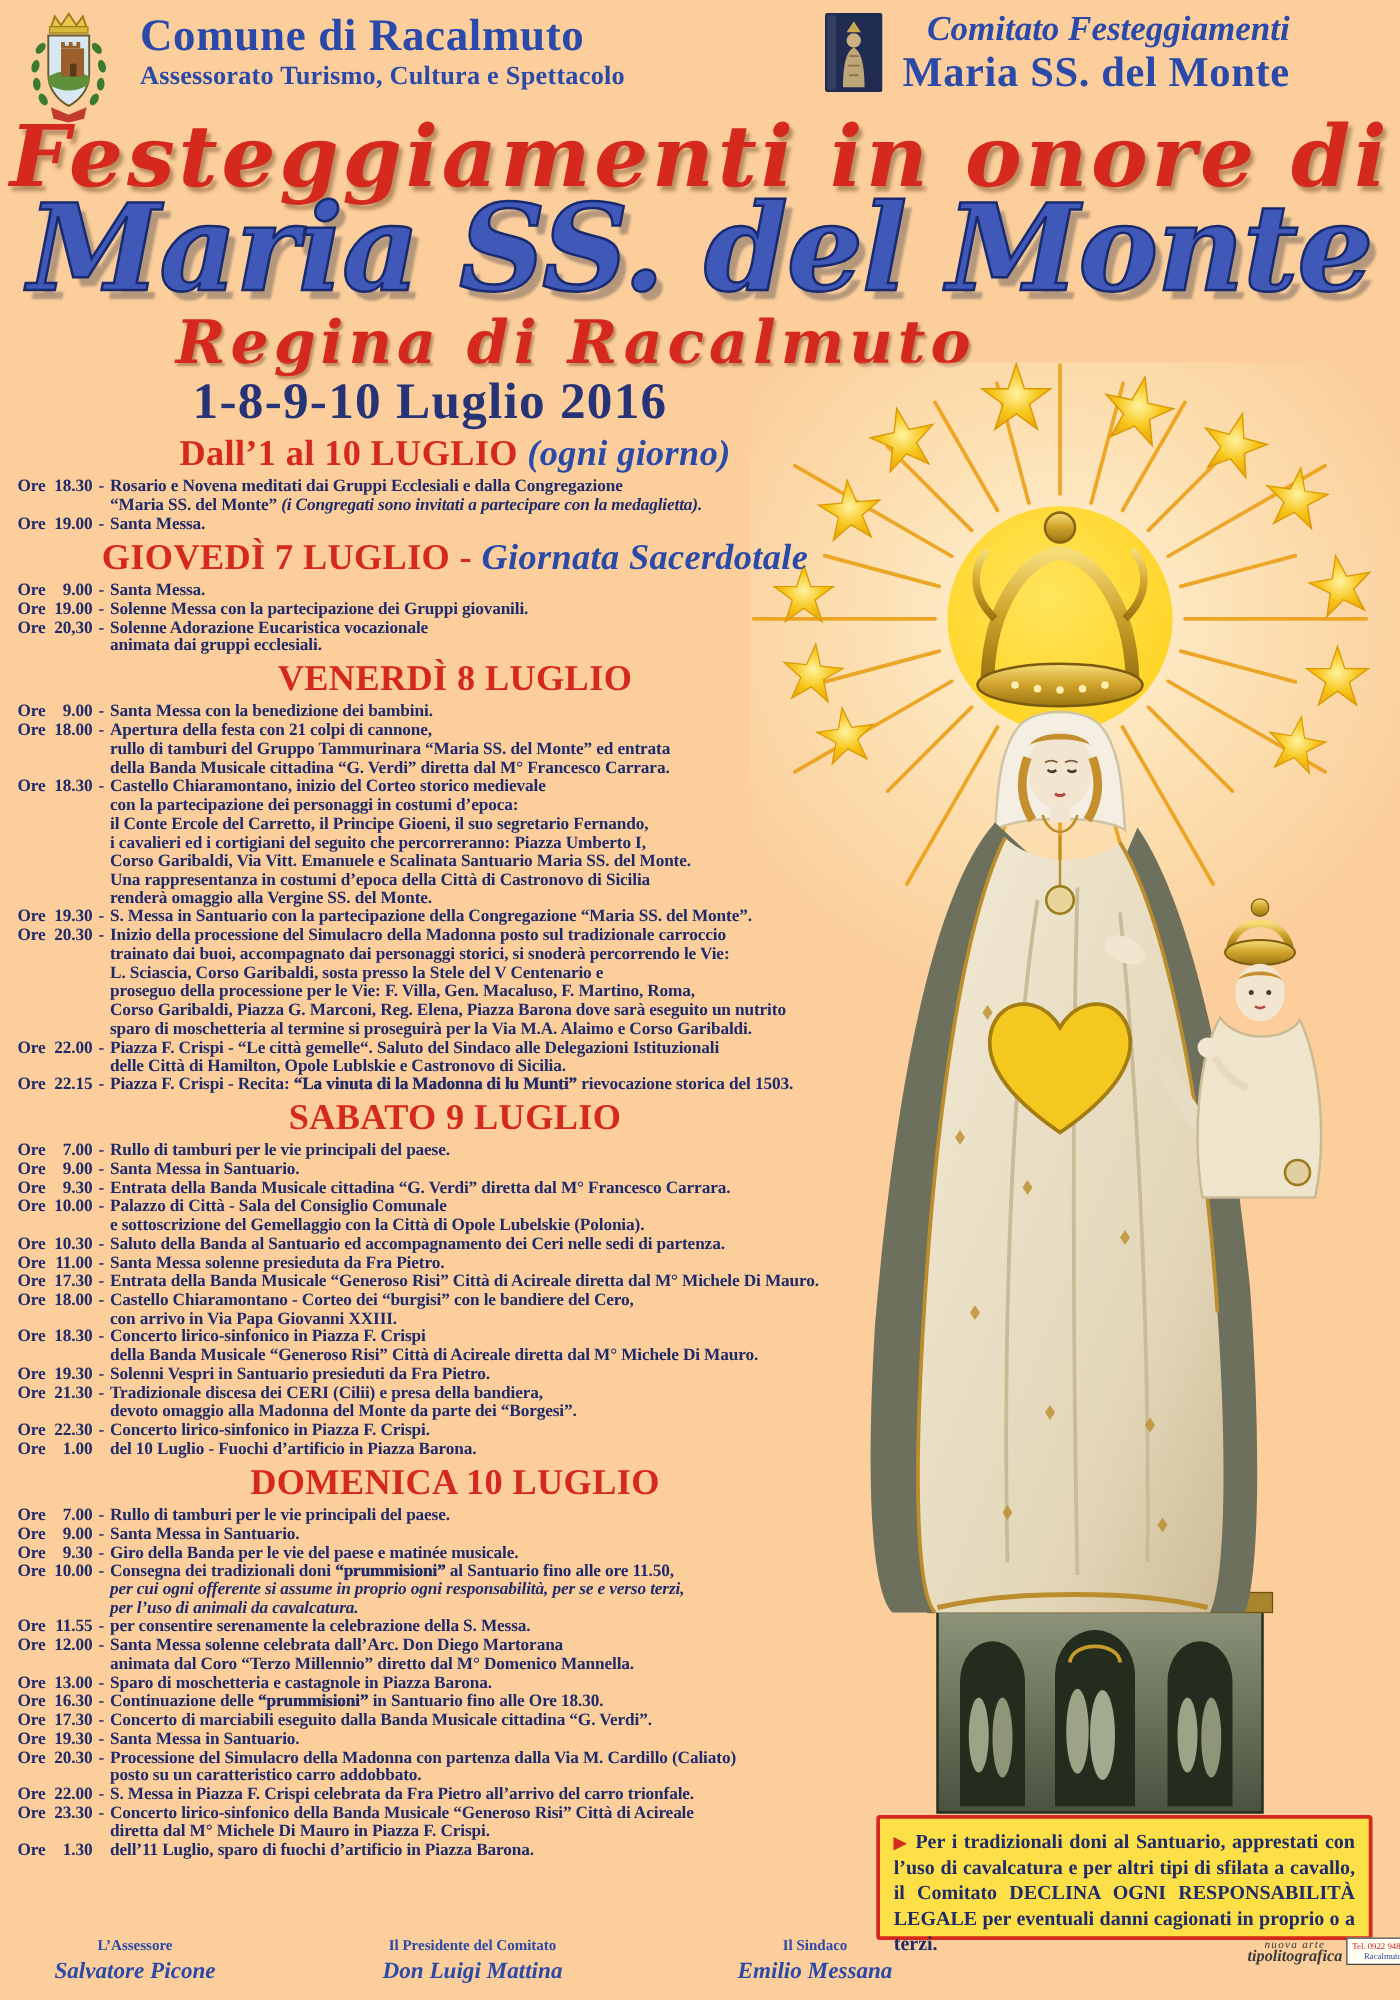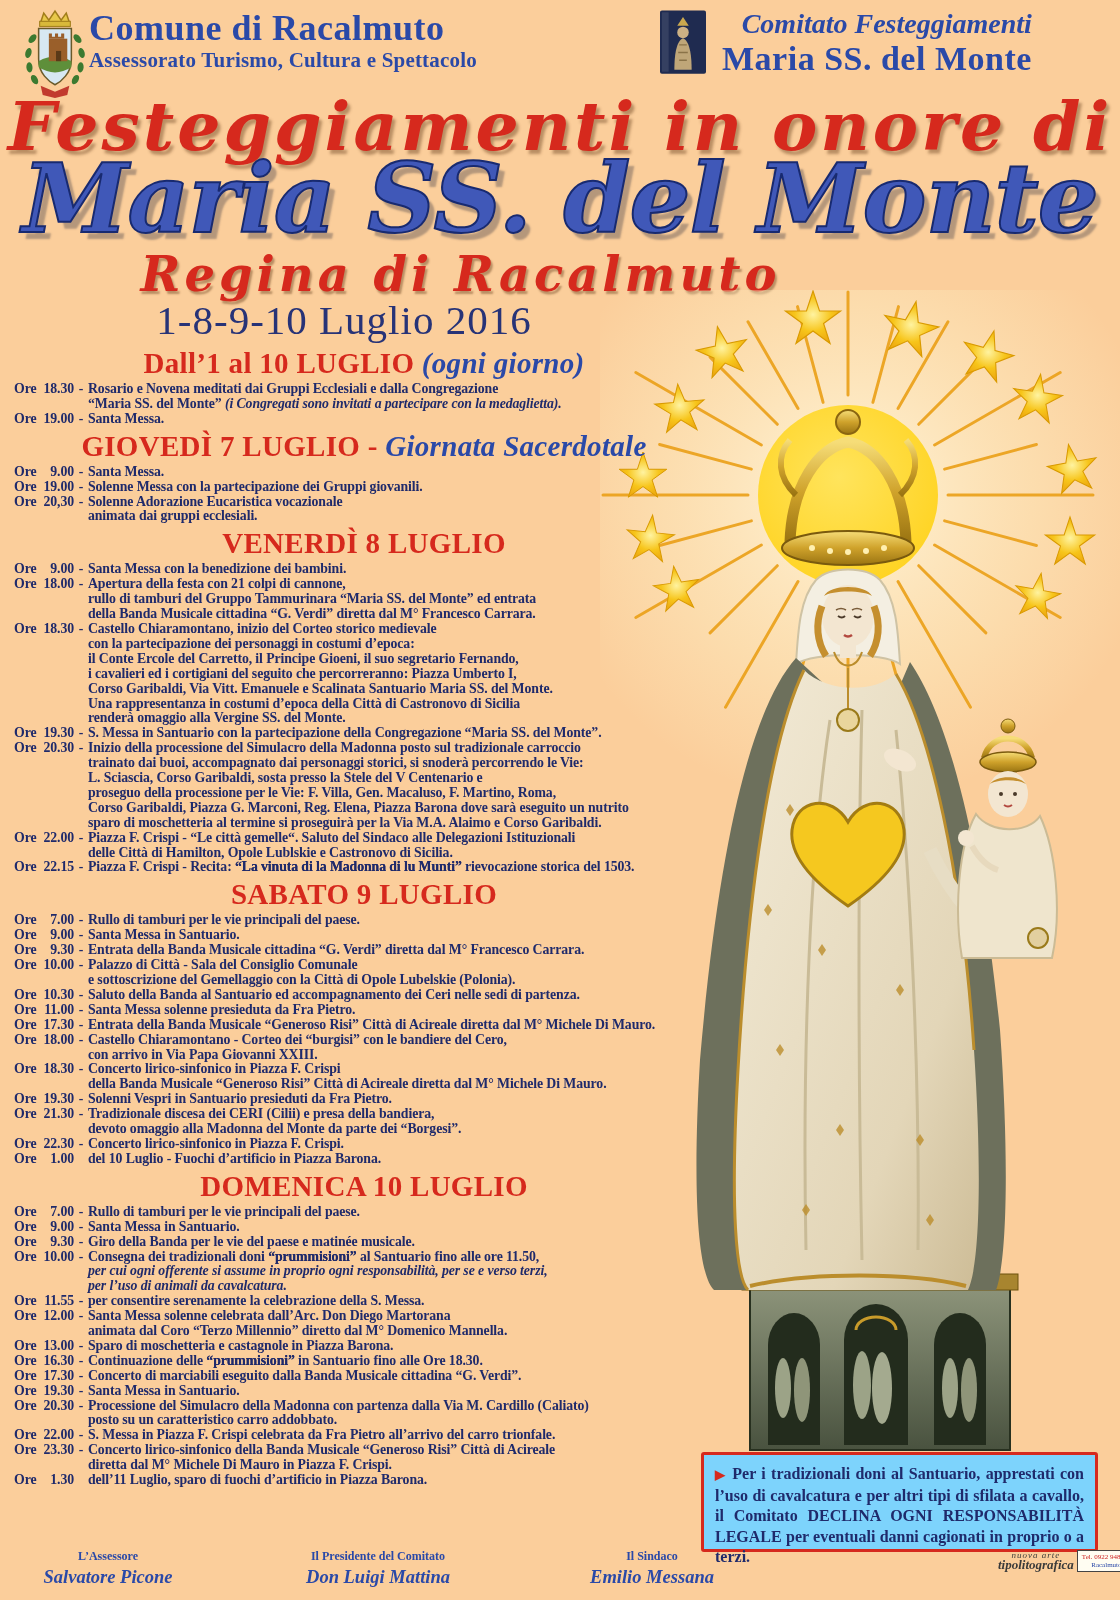--- a/index.html
+++ b/index.html
@@ -6,21 +6,21 @@
     --bg:#fbce9b; --red:#d6291d; --hblue:#2a49a8; --navy:#1f2a6b;
     --tblue:#4058b8; --gold:#c89b2a;
   }
   *{margin:0;padding:0;box-sizing:border-box}
   html,body{background:#888}
   .poster{position:relative;width:1120px;height:1600px;background:var(--bg);
     overflow:hidden;font-family:"Liberation Serif",serif;margin:0 auto}
 
   
   .hdr-left{position:absolute;left:22px;top:8px;display:flex;align-items:flex-start}
-  .muni{margin-left:1px}
+  .muni{margin-left:24px}
   .muni-title{color:var(--hblue);font-weight:bold;font-size:36px;line-height:40px;letter-spacing:.5px}
   .muni-sub{color:var(--hblue);font-weight:bold;font-size:21px;line-height:25px;letter-spacing:.2px}
   .hdr-right{position:absolute;left:660px;top:8px;display:flex;align-items:flex-start}
   .committee{margin-left:16px;text-align:right}
   .com-1{color:var(--hblue);font-weight:bold;font-style:italic;font-size:28px;line-height:32px}
   .com-2{color:var(--hblue);font-weight:bold;font-size:34px;line-height:38px;letter-spacing:.5px}
 
   
   .t1{position:absolute;left:0;top:86px;width:1120px;text-align:center;
     font-family:"DejaVu Serif",serif;font-style:italic;font-weight:bold;
@@ -34,38 +34,38 @@
   .t3{position:absolute;left:0;top:246px;width:921px;text-align:center;
     font-family:"DejaVu Serif",serif;font-style:italic;font-weight:bold;
     font-size:48px;color:var(--red);letter-spacing:4px;
     text-shadow:2px 3px 2px rgba(104,64,32,.45)}
 
   
   .statue{position:absolute;left:600px;top:290px;width:520px;height:1180px}
 
   
   .left-col{position:absolute;left:14px;top:297px;width:742px}
-  .dates{color:#273377;font-weight:normal;font-size:41px;line-height:47px;
+  .dates{color:#273377;font-weight:bold;font-size:41px;line-height:47px;
     text-align:center;width:660px;letter-spacing:1px}
   .sec-head{width:700px;text-align:center;font-weight:bold;font-size:29px;
     line-height:33px;margin:3px 0 2px;letter-spacing:.3px}
   .sec-head .red{color:var(--red)}
   .sec-head .blue{color:var(--hblue);font-style:italic}
   .event{display:flex;align-items:flex-start;color:var(--navy);font-weight:bold;
     font-size:13.8px;line-height:14.9px;letter-spacing:-.1px}
   .tcol{width:60px;flex:none;display:flex;justify-content:space-between}
   .sep{width:14px;flex:none;text-align:center}
   .lines{flex:1;min-width:0}
   .line{white-space:nowrap}
   .s-i{font-style:italic}
   .s-b{text-shadow:0 0 .6px currentColor}
 
   
   .notice{position:absolute;left:701px;top:1452px;width:397px;height:100px;
-    background:#7dd3fc;border:3px solid #d6291d;border-radius:3px;
+    background:#fde047;border:3px solid #d6291d;border-radius:3px;
     padding:9px 11px 6px 11px;color:var(--navy);font-weight:bold;
     font-size:16px;line-height:20.5px;text-align:justify}
   .notice .arrow{color:var(--red);font-size:13px;margin-right:6px}
 
   
   .sig{position:absolute;top:1547px;text-align:center;color:var(--hblue)}
   .sig .role{font-weight:bold;font-size:12px;line-height:19px}
   .sig .name{font-weight:bold;font-style:italic;font-size:18.5px;line-height:22px}
   .sig1{left:18px;width:180px}
   .sig2{left:278px;width:200px}

